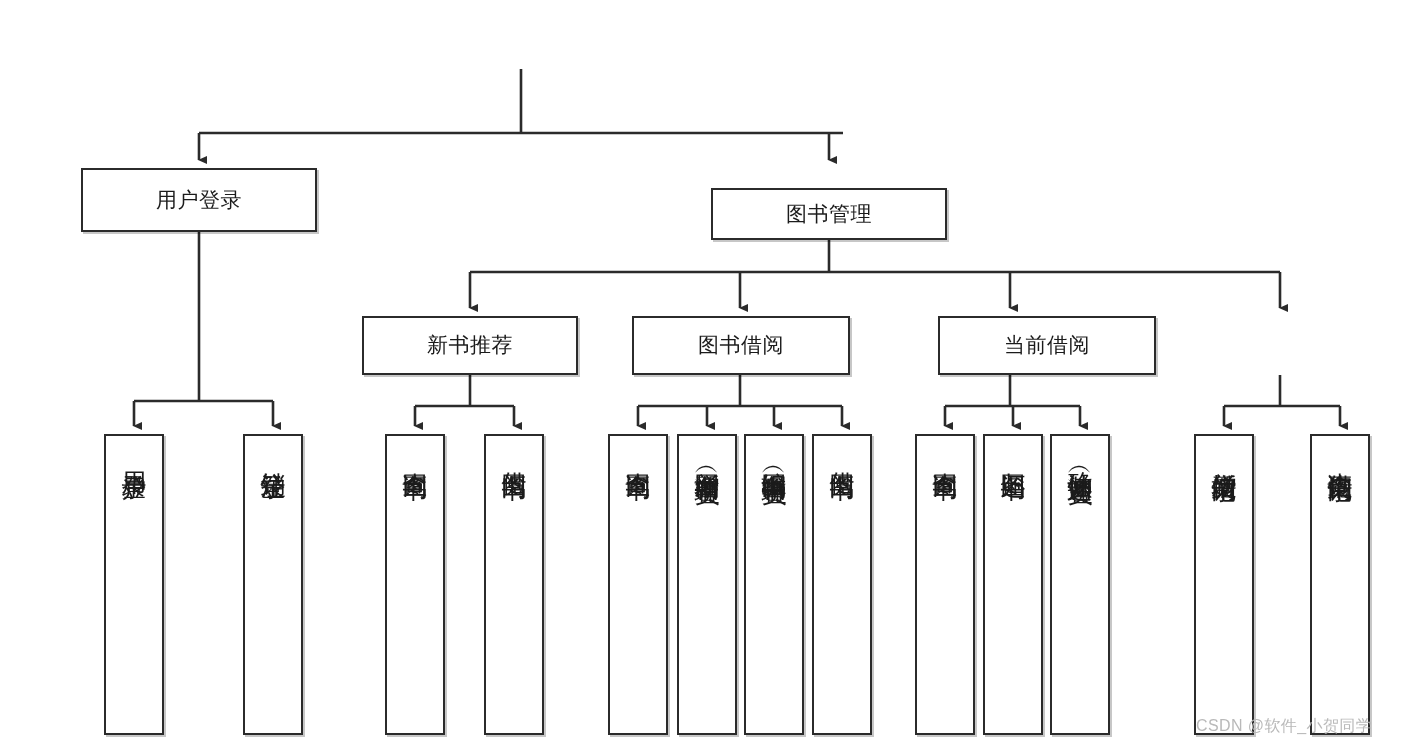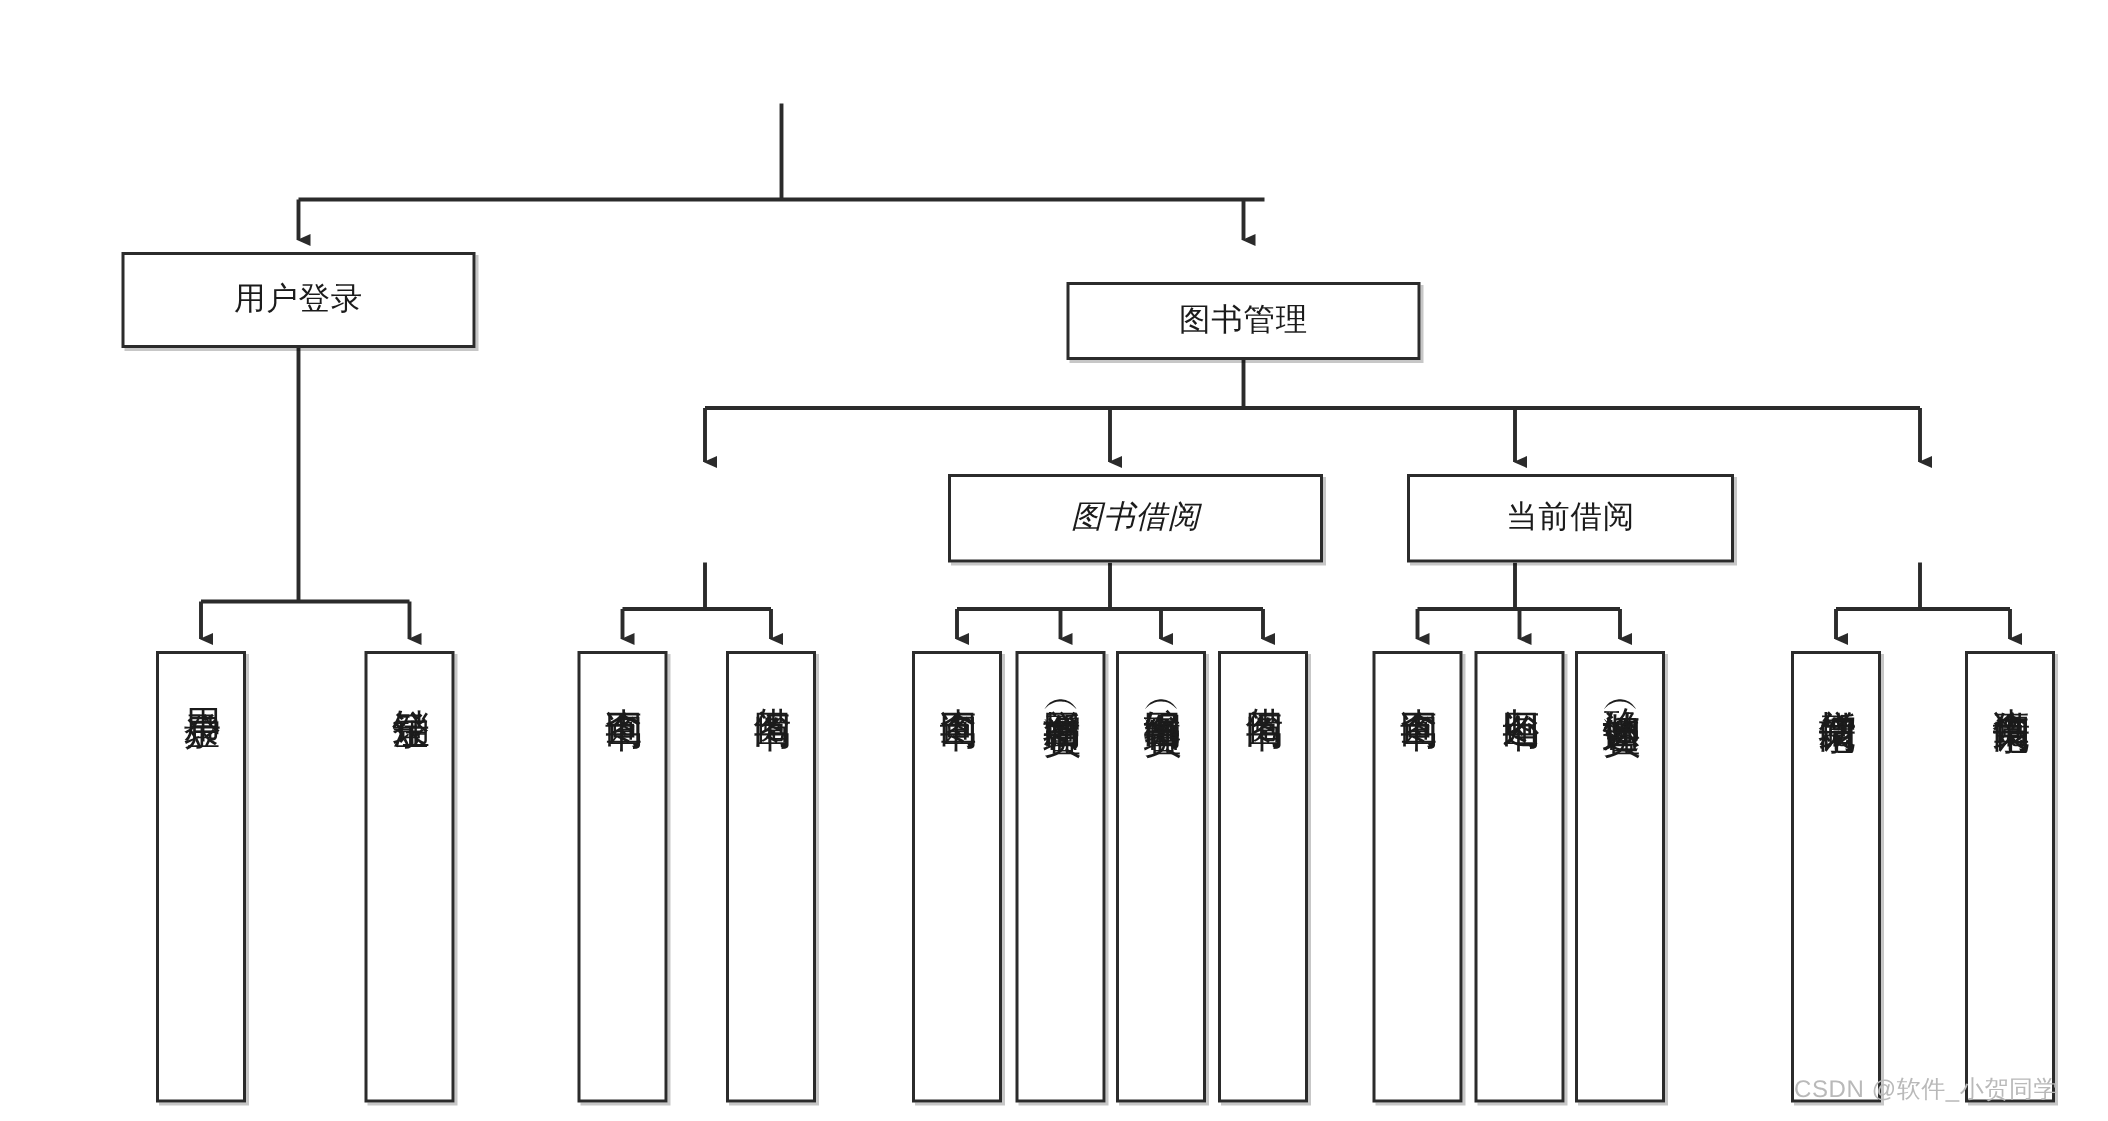--- a/index.html
+++ b/index.html
@@ -125,21 +125,24 @@
   </svg>
 
 
   <div class="node horiz" style="left:81px; top:168px; width:236px; height:64px;">
     <span class="node-label">用户登录</span>
   </div>
   <div class="node horiz" style="left:711px; top:168px; width:236px; height:52px;margin-top:20px;">
     <span class="node-label">图书管理</span>
   </div>
 
-  <div class="node horiz" style="left:632px; top:316px; width:250px; height:59px;font-style:italic;">
+  <div class="node horiz" style="left:362px; top:316px; width:216px; height:59px;">
+    <span class="node-label">新书推荐</span>
+  </div>
+  <div class="node horiz" style="left:632px; top:316px; width:218px; height:59px;">
     <span class="node-label">图书借阅</span>
   </div>
   <div class="node horiz" style="left:938px; top:316px; width:218px; height:59px;">
     <span class="node-label">当前借阅</span>
   </div>
 
   <div class="node vert" style="left:104px; top:434px; width:60px; height:301px;">
     <span class="node-label">用户登录</span>
   </div>
   <div class="node vert" style="left:243px; top:434px; width:60px; height:301px;">

